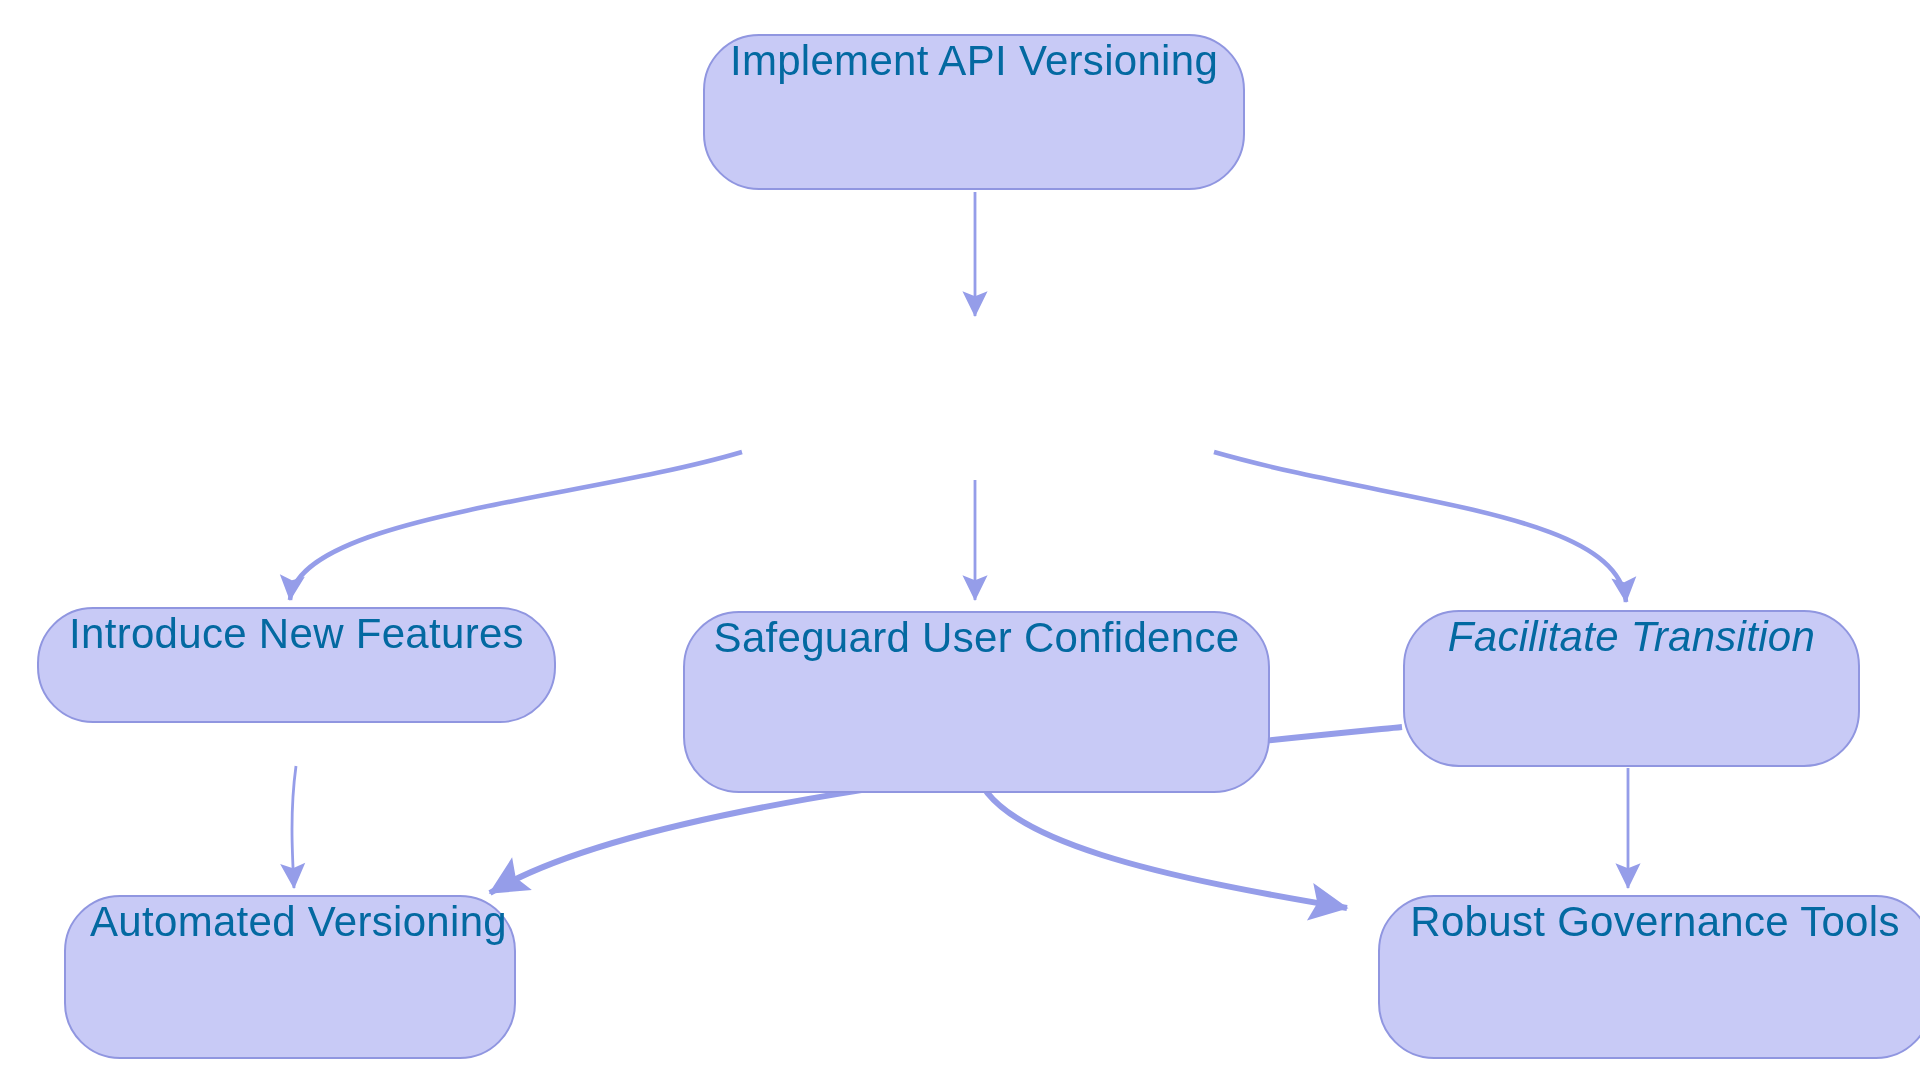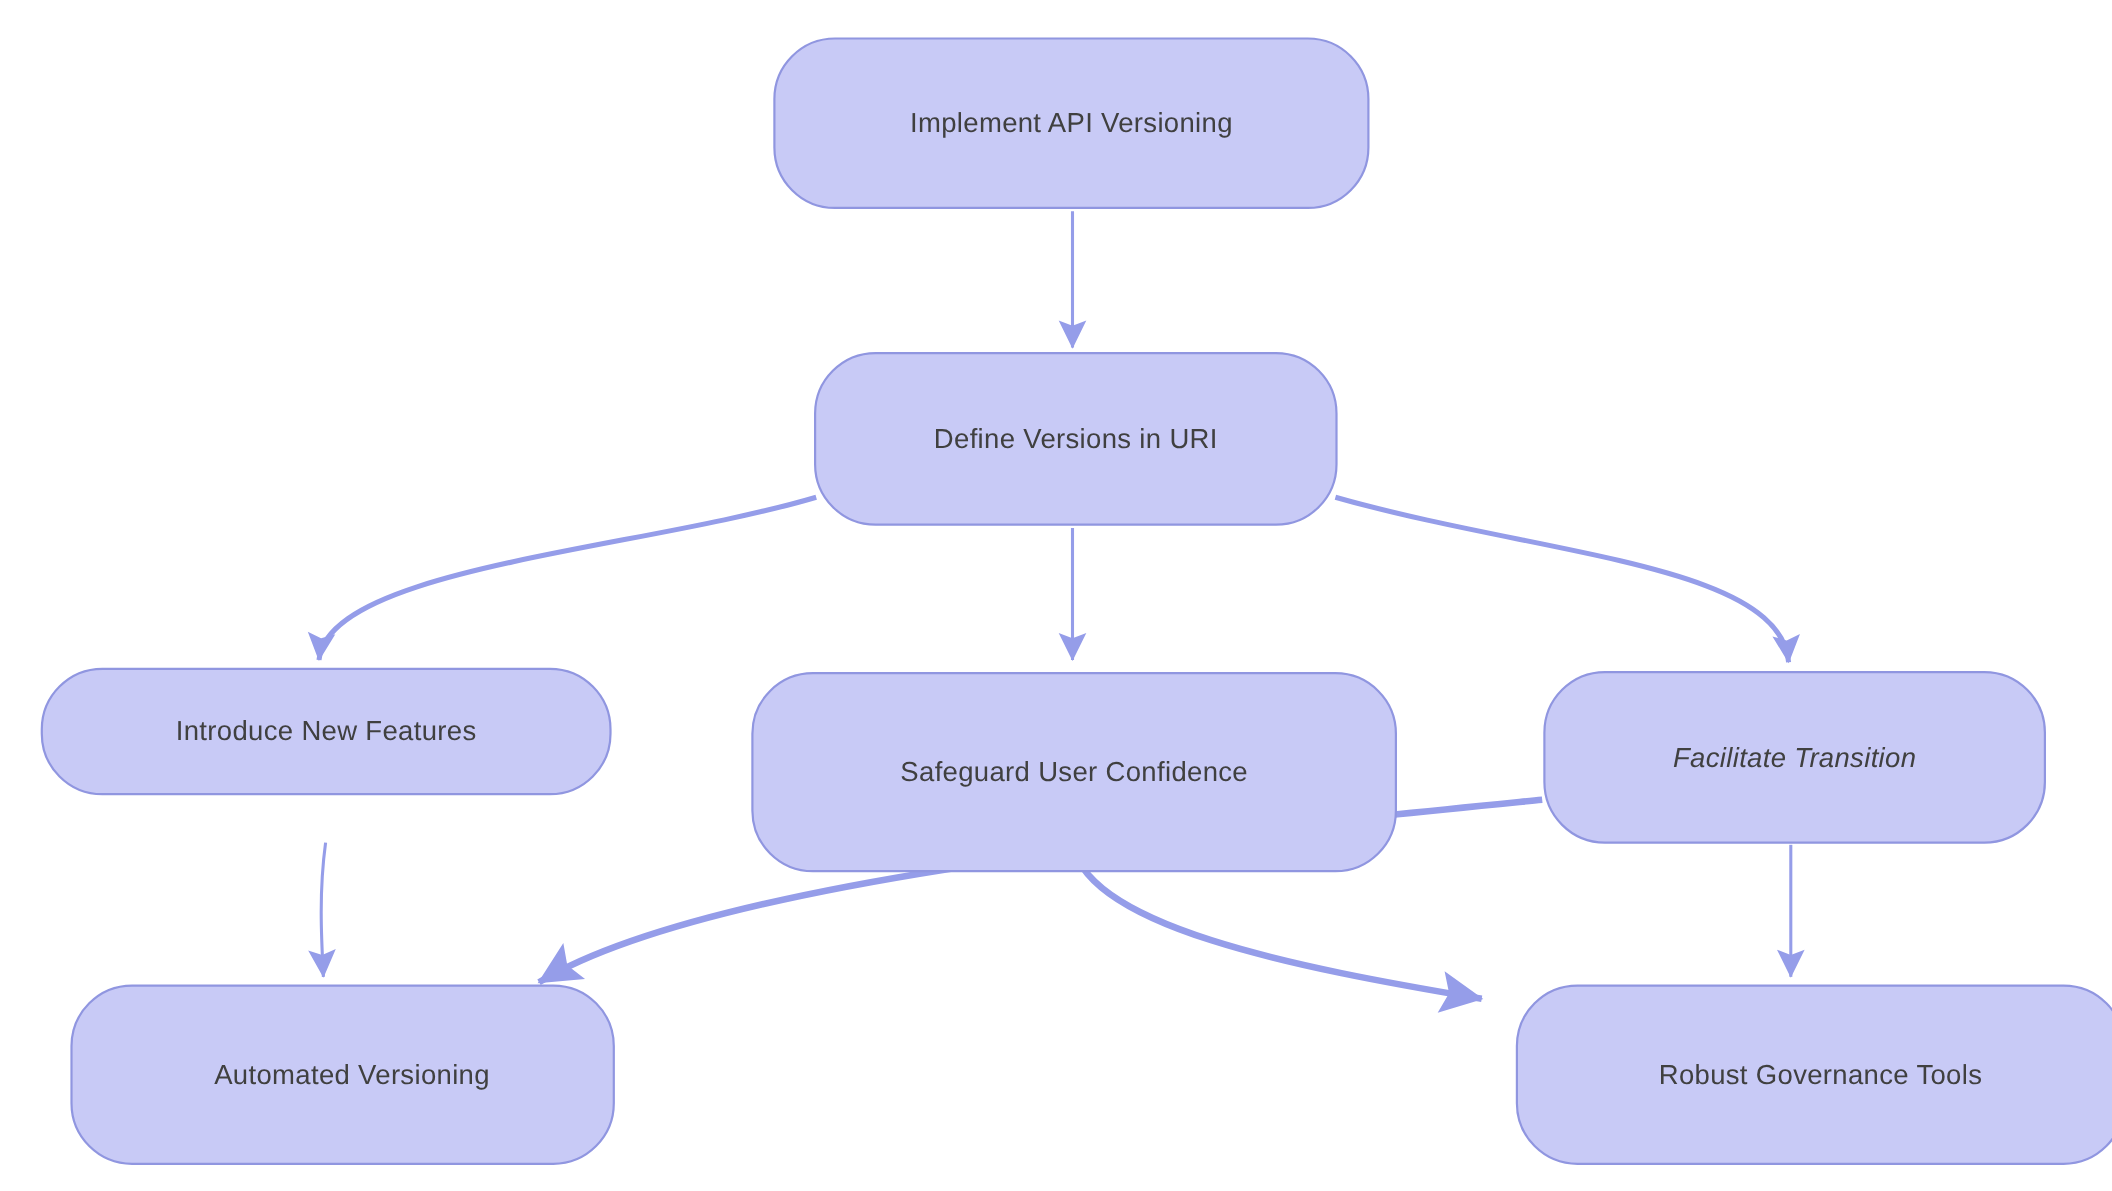--- a/index.html
+++ b/index.html
@@ -27,36 +27,36 @@
   .edge.thin   { stroke-width: 2.8px; }
   .edge.medium { stroke-width: 4.6px; }
   .edge.thick  { stroke-width: 6px; }
   .node {
     position: absolute;
     box-sizing: border-box;
     background: #c8caf6;
     border: 2px solid #9096e0;
     border-radius: 56px;
     display: flex;
-    align-items: center;
+    align-items: flex-start;
     justify-content: center;
     text-align: center;
-    color: #404040;
-    font-size: 25px;
+    color: #0369a1;
+    font-size: 42px;
     letter-spacing: 0.3px;
     line-height: 1.2;
     white-space: nowrap;
   }
   
   #node-implement  { left: 703px;  top: 34px;  width: 542px; height: 156px; }
   #node-define     { left: 740px;  top: 320px; width: 476px; height: 158px; }
   #node-introduce  { left: 37px;   top: 607px; width: 519px; height: 116px; }
   #node-safeguard  { left: 683px;  top: 611px; width: 587px; height: 182px; }
   #node-facilitate { left: 1403px; top: 610px; width: 457px; height: 157px; font-style: italic; }
-  #node-automated  { left: 64px;   top: 895px; width: 495px; height: 164px; padding-left: 17px; }
+  #node-automated  { left: 64px;   top: 895px; width: 452px; height: 164px; padding-left: 17px; }
   #node-governance { left: 1353px; top: 895px; width: 554px; height: 164px; margin-left: 25px; }
 </style>
 </head>
 <body>
 
 <div id="canvas">
 
   <svg id="edges" width="1920" height="1083" viewBox="0 0 1920 1083" xmlns="http://www.w3.org/2000/svg">
     <defs>
       <marker id="ah-s" viewBox="0 0 12 12" refX="10.8" refY="6" markerWidth="29" markerHeight="33" markerUnits="userSpaceOnUse" orient="auto">
@@ -74,23 +74,20 @@
     <path class="edge thin" d="M296,766 C290,810 292,850 294,888" marker-end="url(#ah-s)"></path>
     <path class="edge thick" d="M1402,727 C1050,762 642,801 490,893" marker-end="url(#ah-l)"></path>
     <path class="edge thick" d="M975,764 C982,842 1180,880 1347,908" marker-end="url(#ah-l)"></path>
     <path class="edge thin" d="M1628,768 L1628,888" marker-end="url(#ah-s)"></path>
   </svg>
 
   <div class="node" id="node-implement">
     <span>Implement API Versioning</span>
   </div>
 
-  <div class="node" id="node-define">
-    <span>Define Versions in URI</span>
-  </div>
 
   <div class="node" id="node-introduce">
     <span>Introduce New Features</span>
   </div>
 
   <div class="node" id="node-safeguard">
     <span>Safeguard User Confidence</span>
   </div>
 
   <div class="node" id="node-facilitate">

